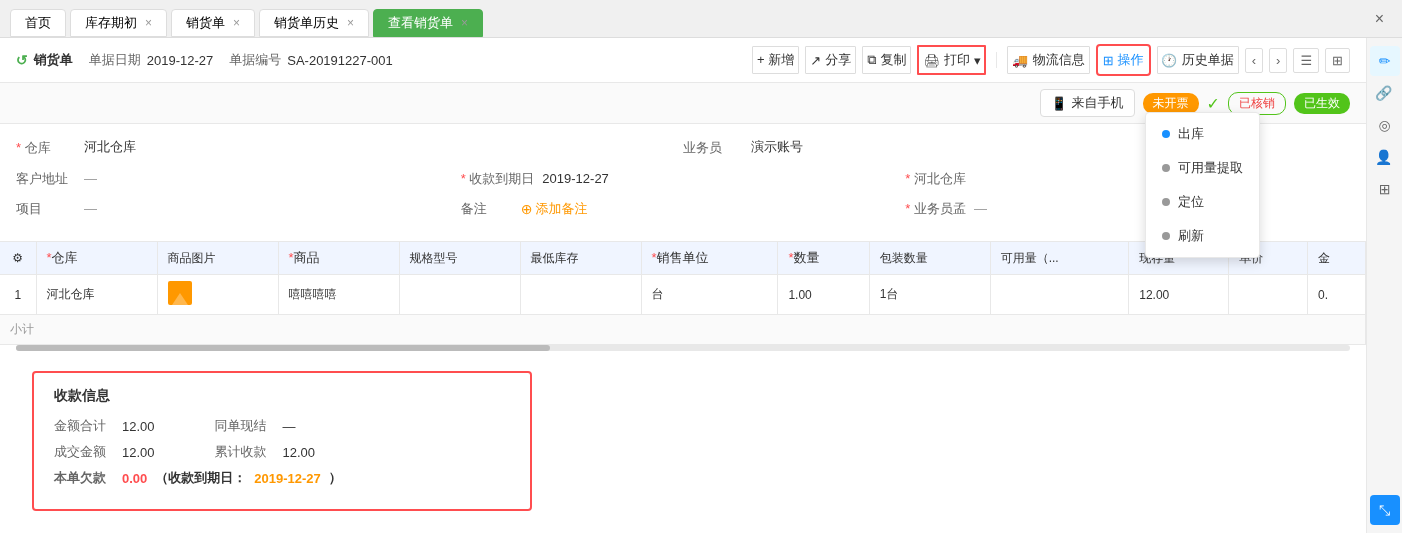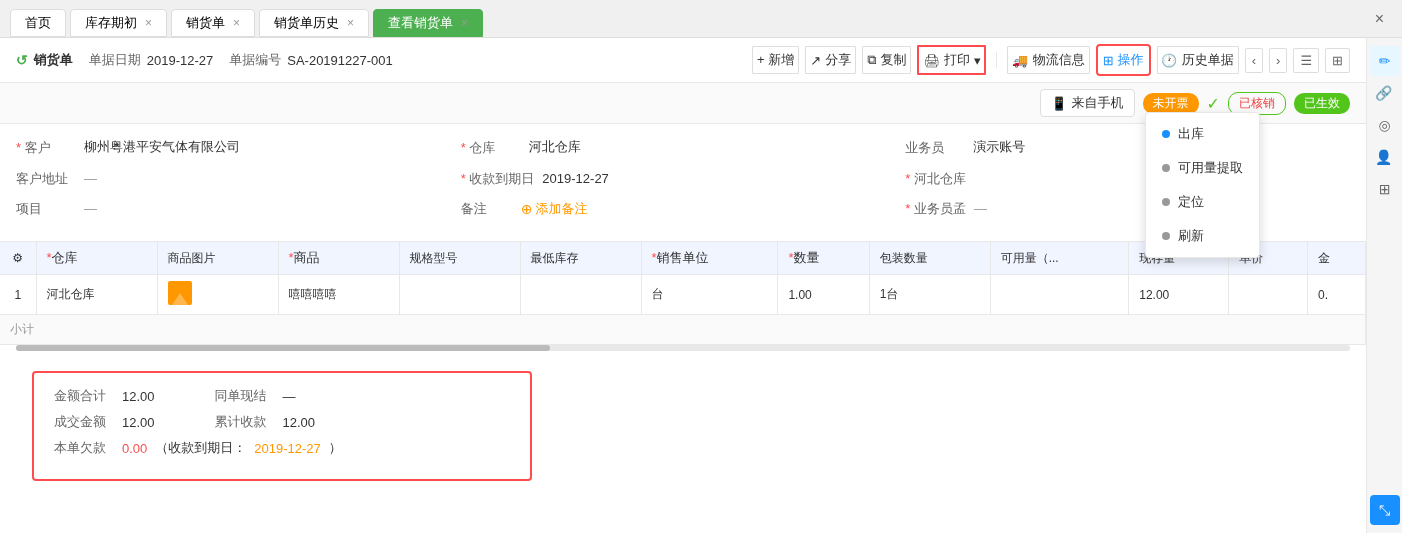--- a/index.html
+++ b/index.html
@@ -248,24 +248,20 @@
         <span>来自手机</span>
       </button>
       <span class="badge-orange">未开票</span>
       <span style="color:#52c41a; font-size:16px;">✓</span>
       <span class="badge-outlined-green">已核销</span>
       <span class="badge-green">已生效</span>
     </div>
 
     <div class="form-section">
       <div class="form-row">
-        <div class="form-field" style="flex:2;">
-          <span class="form-label form-label-required">客户</span>
-          <span class="form-value">柳州粤港平安气体有限公司</span>
-        </div>
         <div class="form-field" style="flex:2;">
           <span class="form-label form-label-required">仓库</span>
           <span class="form-value">河北仓库</span>
         </div>
         <div class="form-field" style="flex:2;">
           <span class="form-label">业务员</span>
           <span class="form-value">演示账号</span>
         </div>
       </div>
       <div class="form-row">
@@ -343,20 +339,21 @@
         </tbody>
       </table>
 
       <div class="scrollbar-h">
         <div class="scrollbar-h-thumb"></div>
       </div>
     </div>
 
     <div style="padding: 10px 16px;">
       <div class="payment-box red-box">
+        <div class="payment-title">收款信息</div>
         <div class="payment-row">
           <div class="payment-item">
             <span class="payment-item-label">金额合计</span>
             <span class="payment-item-value">12.00</span>
           </div>
           <div class="payment-item">
             <span class="payment-item-label">同单现结</span>
             <span class="payment-item-value payment-item-value-dashed">—</span>
           </div>
         </div>
@@ -364,21 +361,21 @@
           <div class="payment-item">
             <span class="payment-item-label">成交金额</span>
             <span class="payment-item-value">12.00</span>
           </div>
           <div class="payment-item">
             <span class="payment-item-label">累计收款</span>
             <span class="payment-item-value">12.00</span>
           </div>
         </div>
         <div class="payment-row">
-          <div class="payment-item" style="flex-wrap:wrap;">
+          <div class="payment-item" style="flex-wrap:wrap;font-weight:bold;">
             <span class="payment-item-label">本单欠款</span>
             <span class="payment-item-value payment-item-value-red">0.00</span>
             <span class="payment-item-value">（收款到期日：</span>
             <span class="payment-item-value payment-item-value-orange">2019-12-27</span>
             <span class="payment-item-value">）</span>
           </div>
         </div>
       </div>
     </div>
 

